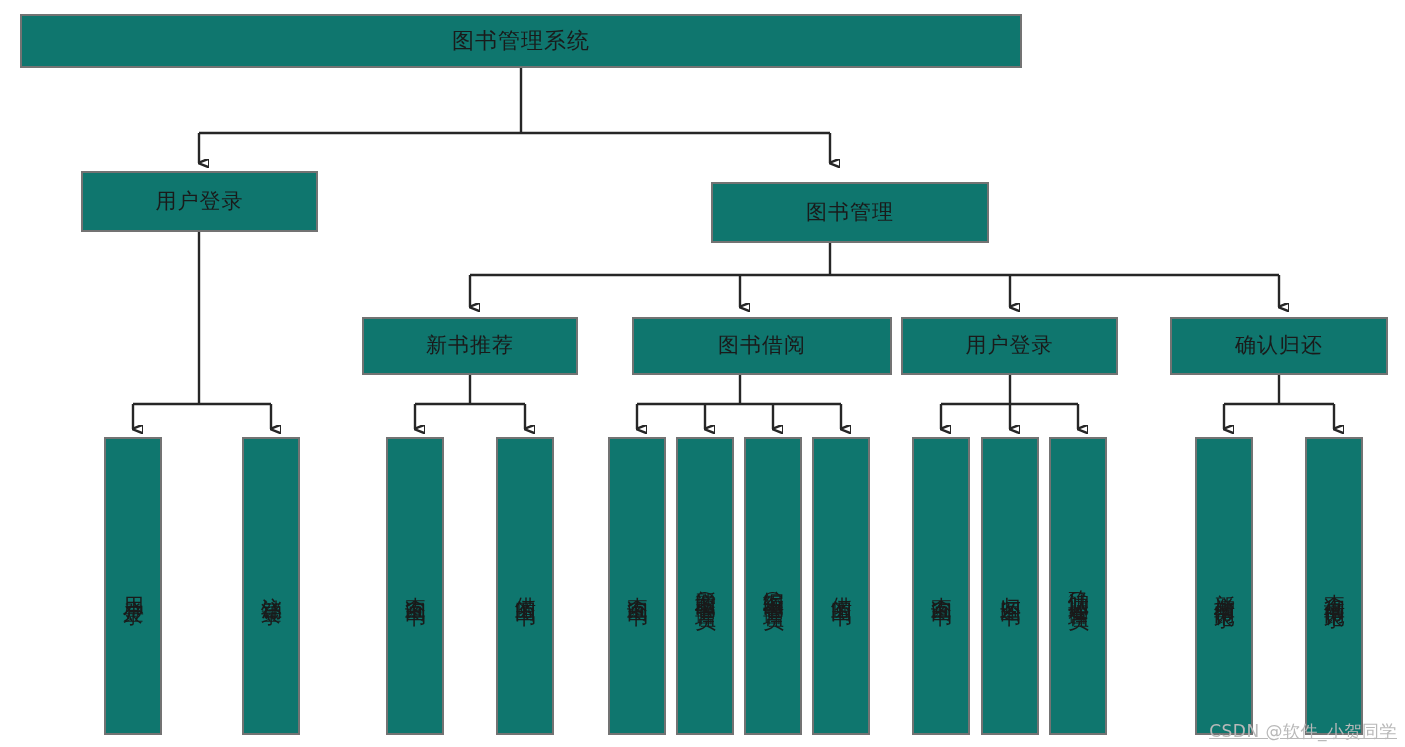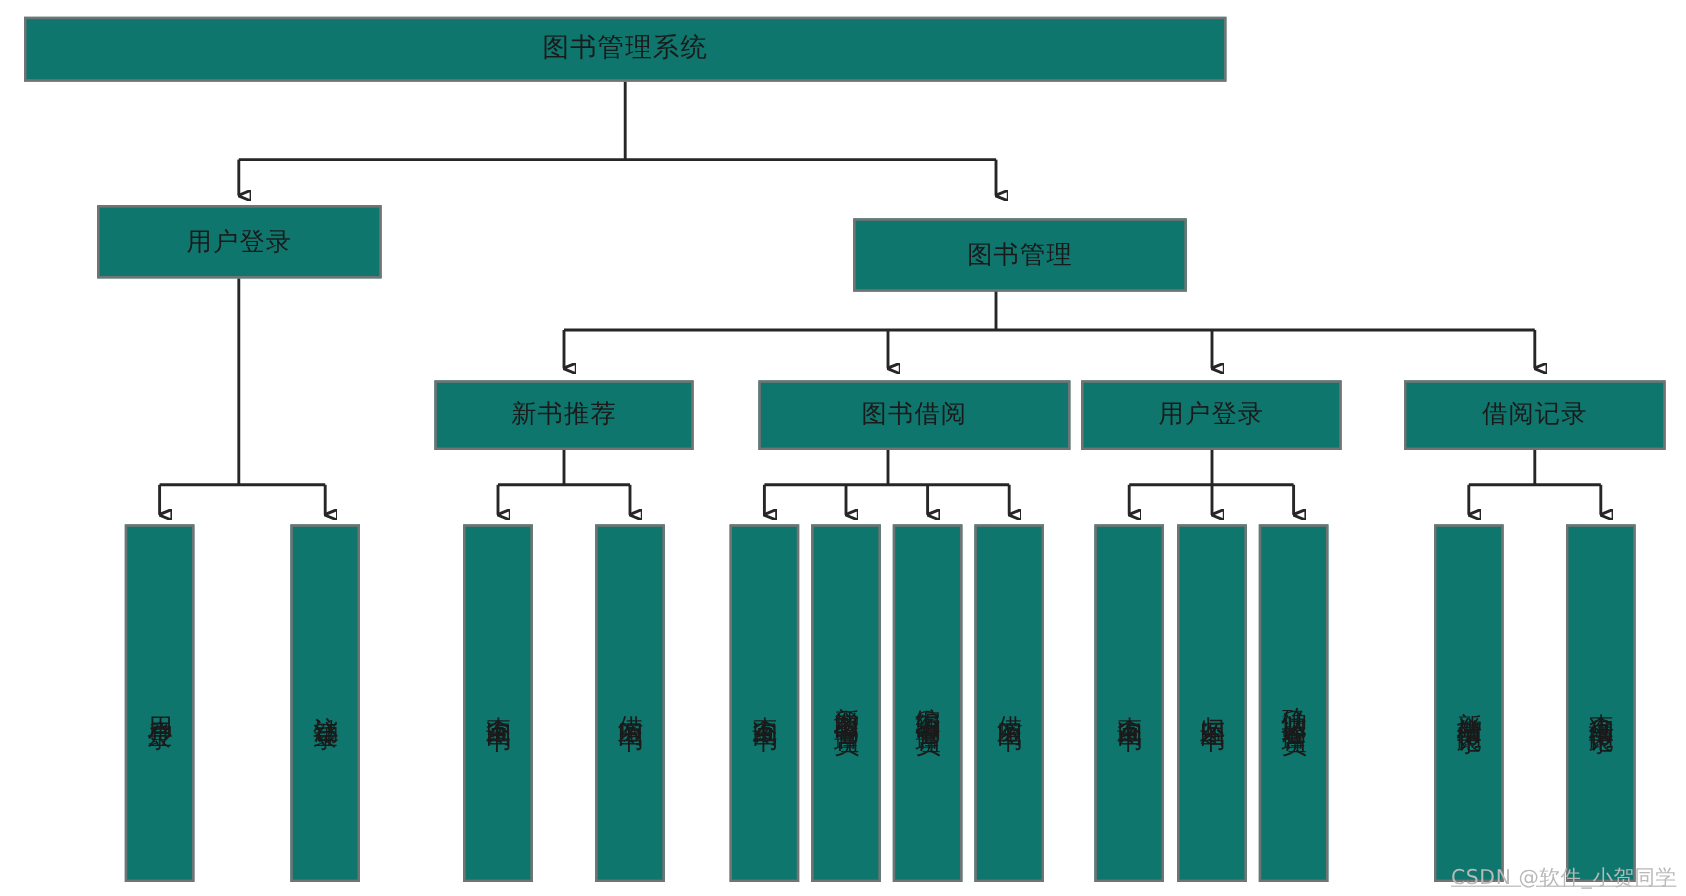--- a/index.html
+++ b/index.html
@@ -113,21 +113,21 @@
   <div class="node h" style="left:362px;top:317px;width:216px;height:58px;">
     <span class="lbl">新书推荐</span>
   </div>
   <div class="node h" style="left:632px;top:317px;width:260px;height:58px;">
     <span class="lbl">图书借阅</span>
   </div>
   <div class="node h" style="left:901px;top:317px;width:217px;height:58px;">
     <span class="lbl">用户登录</span>
   </div>
   <div class="node h" style="left:1170px;top:317px;width:218px;height:58px;">
-    <span class="lbl">借阅记录</span>
+    <span class="lbl">确认归还</span>
   </div>
 
   <div class="node v" style="left:104px;top:437px;width:58px;height:298px;">
     <span class="lbl">用户登录</span>
   </div>
   <div class="node v" style="left:242px;top:437px;width:58px;height:298px;">
     <span class="lbl">注销登录</span>
   </div>
 
   <div class="node v" style="left:386px;top:437px;width:58px;height:298px;">

